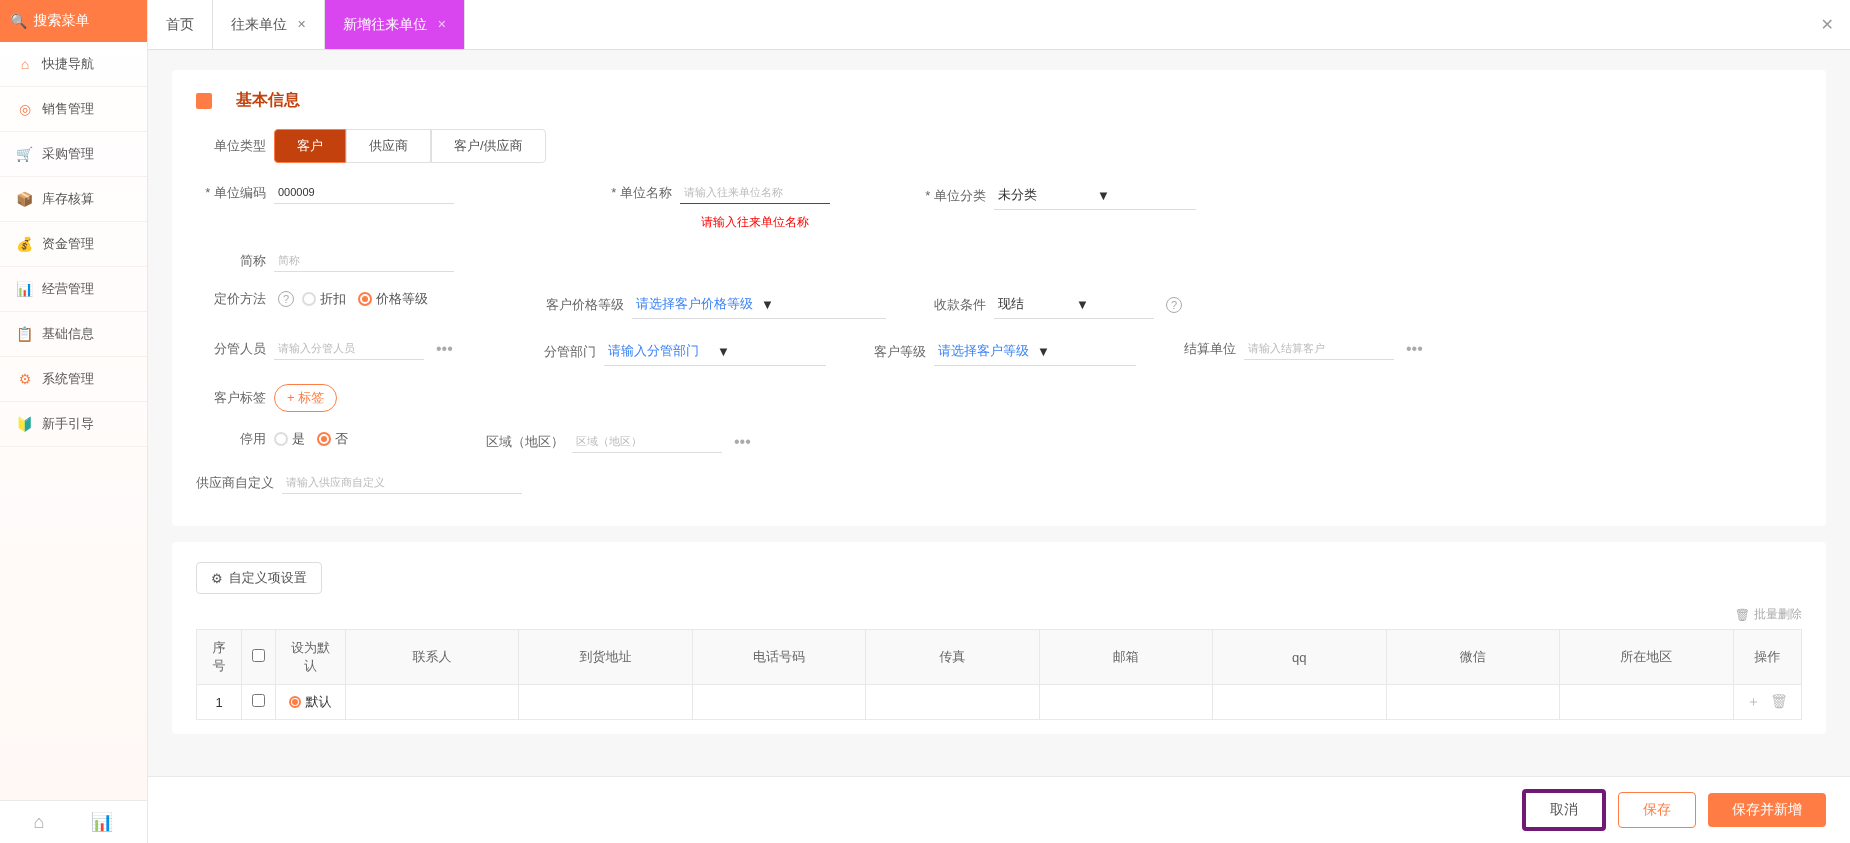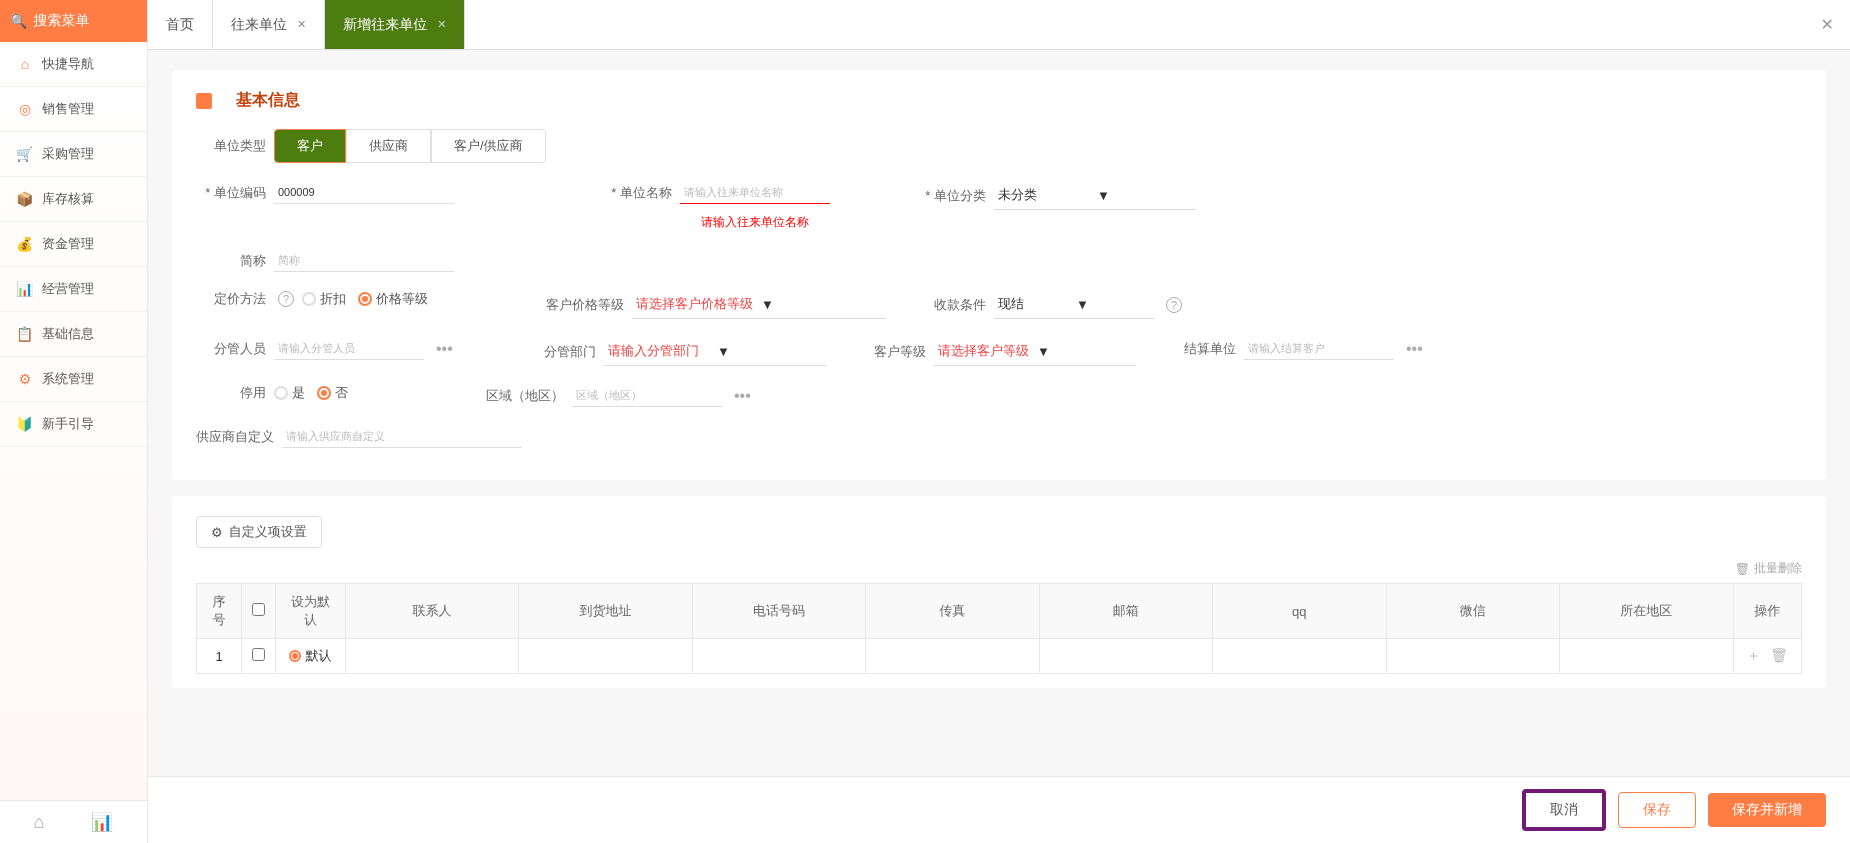--- a/index.html
+++ b/index.html
@@ -64,21 +64,21 @@
       padding: 0 18px;
       height: 100%;
       cursor: pointer;
       color: #555;
       font-size: 14px;
       border-right: 1px solid #e0e0e0;
       gap: 6px;
       white-space: nowrap;
     }
     .tab.active {
-      background: #4d7c0f;
+      background: #d946ef;
       color: white;
     }
     .tab .close-icon { font-size: 11px; color: inherit; opacity: 0.7; cursor: pointer; margin-left: 4px; }
     .tab.home { color: #555; }
     .tabs-spacer { flex: 1; }
     .tabs-close { padding: 0 16px; color: #999; cursor: pointer; font-size: 16px; }
 
     
     .content {
       flex: 1;
@@ -115,21 +115,21 @@
     }
     .unit-type-btn {
       padding: 7px 22px;
       border: 1px solid #e0e0e0;
       background: white;
       cursor: pointer;
       color: #555;
       font-size: 13px;
     }
     .unit-type-btn.active {
-      background: #4d7c0f;
+      background: #c2410c;
       color: white;
       border-color: #ff7d45;
     }
     .unit-type-btn:first-child { border-radius: 4px 0 0 4px; }
     .unit-type-btn:last-child { border-radius: 0 4px 4px 0; }
 
     
     .form-row {
       display: flex;
       align-items: flex-start;
@@ -172,21 +172,21 @@
       display: flex;
       align-items: center;
       border-bottom: 1px solid #ddd;
       padding: 5px 4px;
       min-width: 160px;
       cursor: pointer;
       flex: 1;
       gap: 4px;
     }
     .field-select span { flex: 1; color: #333; font-size: 13px; }
-    .field-select span.placeholder { color: #ef4444; }
+    .field-select span.placeholder { color: #3b82f6; }
     .chevron { color: #aaa; font-size: 11px; }
 
     
     .radio-group { display: flex; align-items: center; gap: 12px; }
     .radio-item { display: flex; align-items: center; gap: 4px; cursor: pointer; }
     .radio-circle {
       width: 14px; height: 14px; border-radius: 50%; border: 2px solid #ddd;
       display: flex; align-items: center; justify-content: center;
     }
     .radio-circle.checked { border-color: #ff7d45; }
@@ -427,20 +427,26 @@
             <span class="chevron">▼</span>
           </div>
         </div>
         <div class="form-field" style="min-width:260px;">
           <span class="field-label">结算单位</span>
           <input class="field-input" type="text" placeholder="请输入结算客户" style="max-width: 150px;">
           <span class="dots-btn">•••</span>
         </div>
       </div>
 
+      <div class="form-row">
+        <div class="form-field">
+          <span class="field-label">客户标签</span>
+          <button class="tag-btn">+ 标签</button>
+        </div>
+      </div>
 
       <div class="form-row">
         <div class="form-field" style="min-width:260px;">
           <span class="field-label">停用</span>
           <div class="radio-group">
             <div class="radio-item">
               <div class="radio-circle"></div>
               <span class="radio-label">是</span>
             </div>
             <div class="radio-item">

